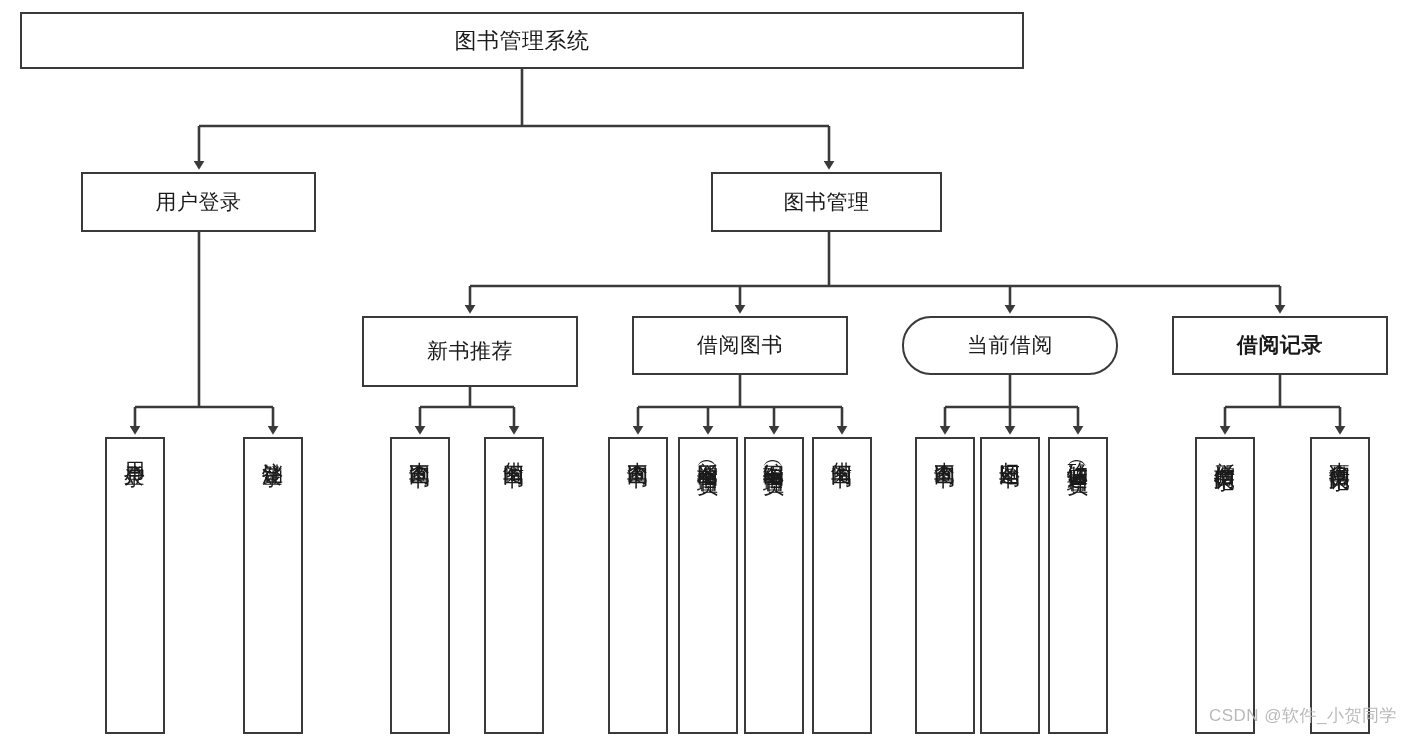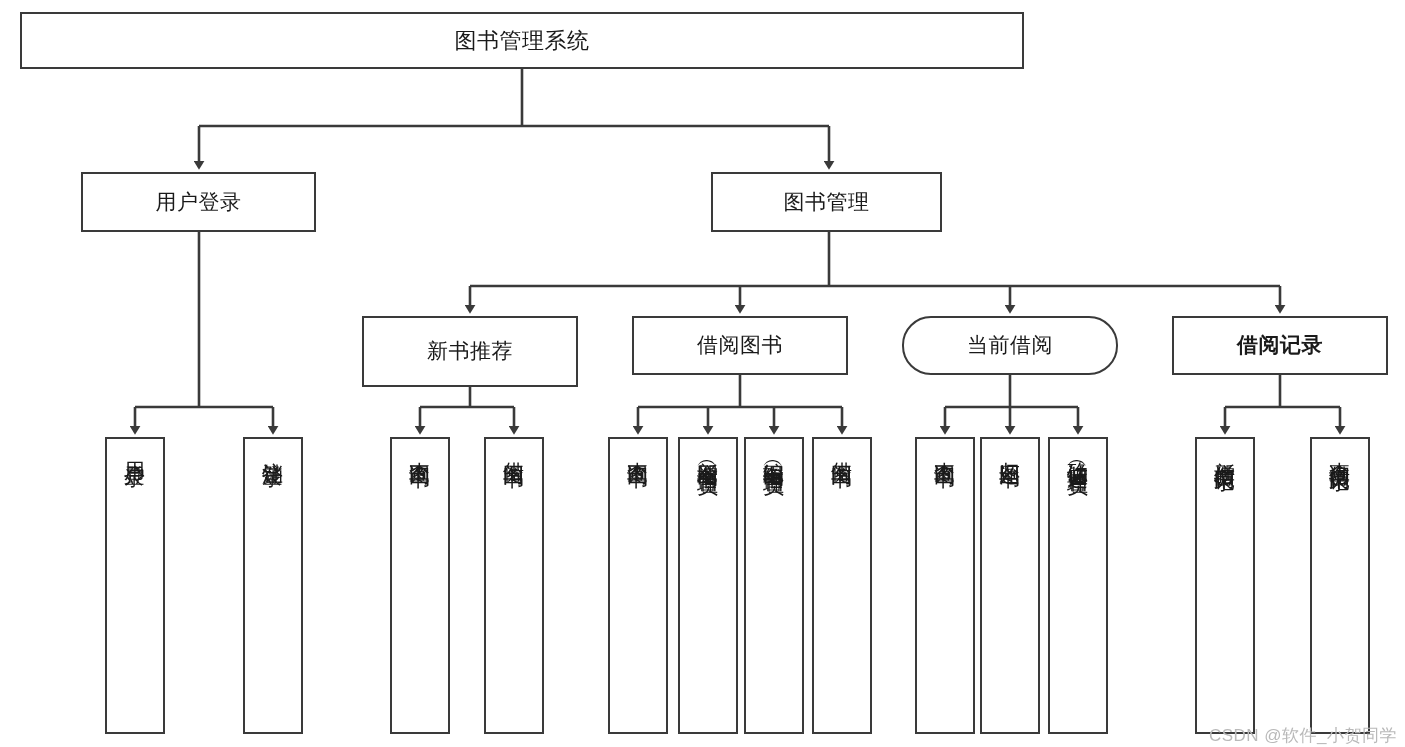--- a/index.html
+++ b/index.html
@@ -56,21 +56,21 @@
     writing-mode: vertical-rl;
     text-orientation: upright;
     font-size: 21px;
     letter-spacing: 2px;
     line-height: 1;
     white-space: nowrap;
   }
   .watermark {
     position: absolute;
     right: 8px;
-    bottom: 0;
+    bottom: 20px;
     font-size: 17px;
     color: #b9b9b9;
     letter-spacing: 0.5px;
     white-space: nowrap;
   }
 </style>
 </head>
 <body>
 
 <div id="canvas">

